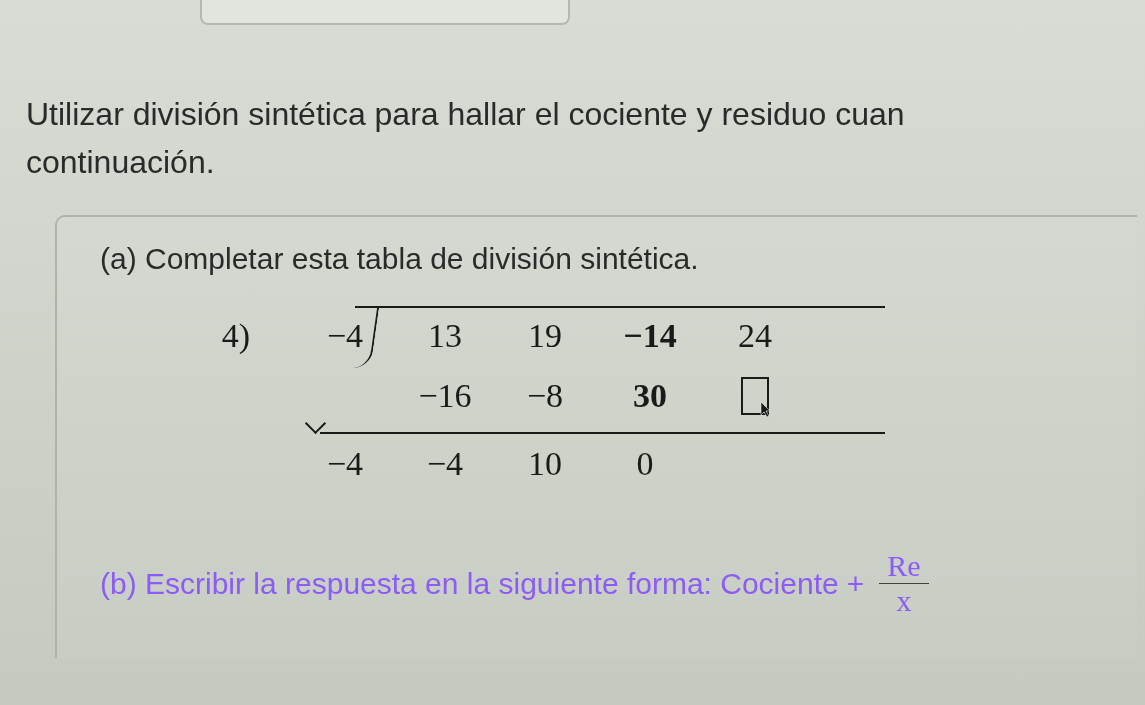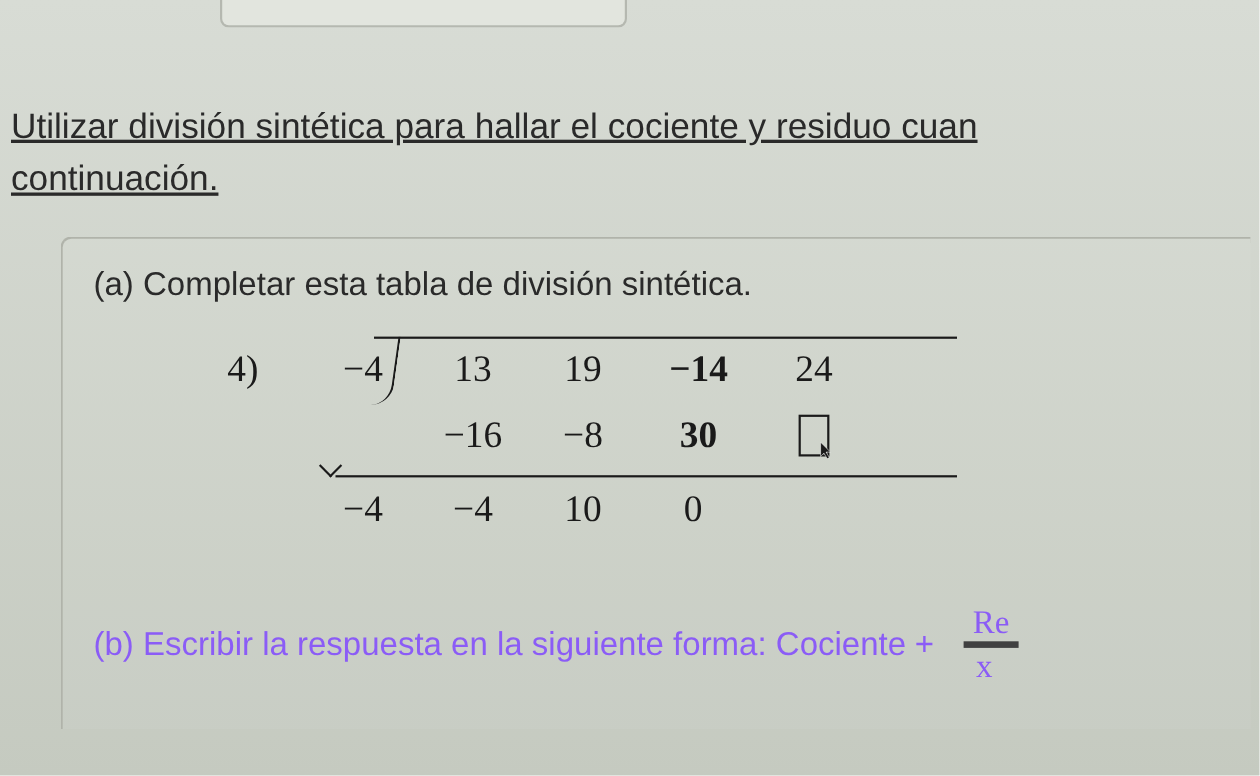--- a/index.html
+++ b/index.html
@@ -25,36 +25,35 @@
       border-top: none;
       border-bottom-left-radius: 8px;
       border-bottom-right-radius: 8px;
       background: #e2e5de;
     }
     .instruction-text {
       position: absolute;
       top: 90px;
       left: 0;
       right: 0;
-      padding: 0 10px;
+      padding: 0 26px;
       font-size: 32px;
       color: #2a2a2a;
       line-height: 1.5;
-      text-decoration: underline;
     }
     .problem-box {
       position: absolute;
       top: 215px;
       left: 55px;
       right: 8px;
       border: 2px solid #b0b3aa;
       border-right: none;
       border-bottom: none;
       border-top-left-radius: 10px;
-      padding: 25px 30px 40px 28px;
+      padding: 25px 30px 40px 43px;
       background: rgba(255,255,255,0.05);
     }
     .part-a-text {
       font-size: 30px;
       color: #2a2a2a;
       margin-bottom: 30px;
     }
     .synth-table {
       margin-left: 90px;
       font-size: 34px;
@@ -137,23 +136,22 @@
     }
     .fraction-wrap {
       display: inline-flex;
       flex-direction: column;
       align-items: center;
       margin-left: 15px;
       font-family: 'Times New Roman', serif;
       font-size: 30px;
     }
     .frac-num {
-      border-bottom: 6px solid #404040;
+      border-bottom: 1px solid #404040;
       padding: 0 8px;
-      margin-left: 12px;
     }
     .frac-den {
       padding: 0 8px;
     }
     .tick-mark {
       position: absolute;
       left: 118px;
       top: 110px;
       width: 15px;
       height: 15px;

